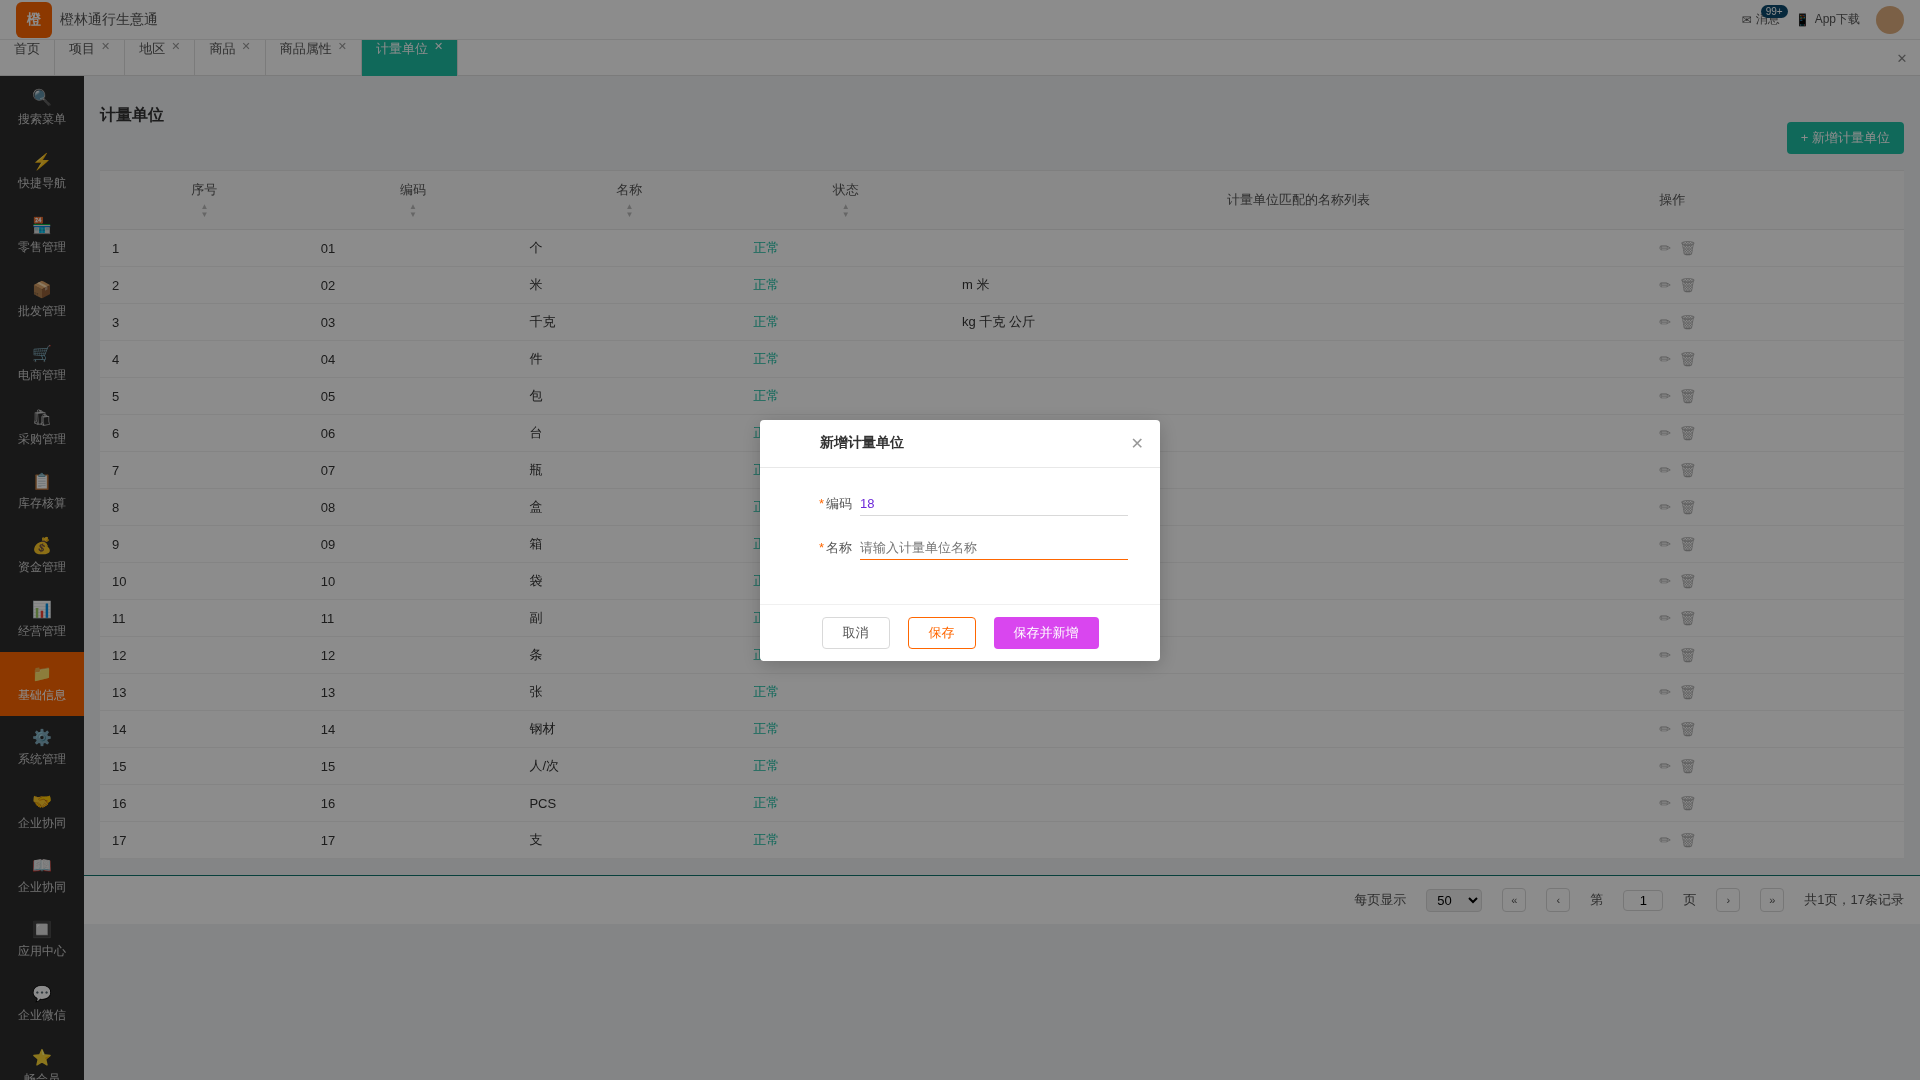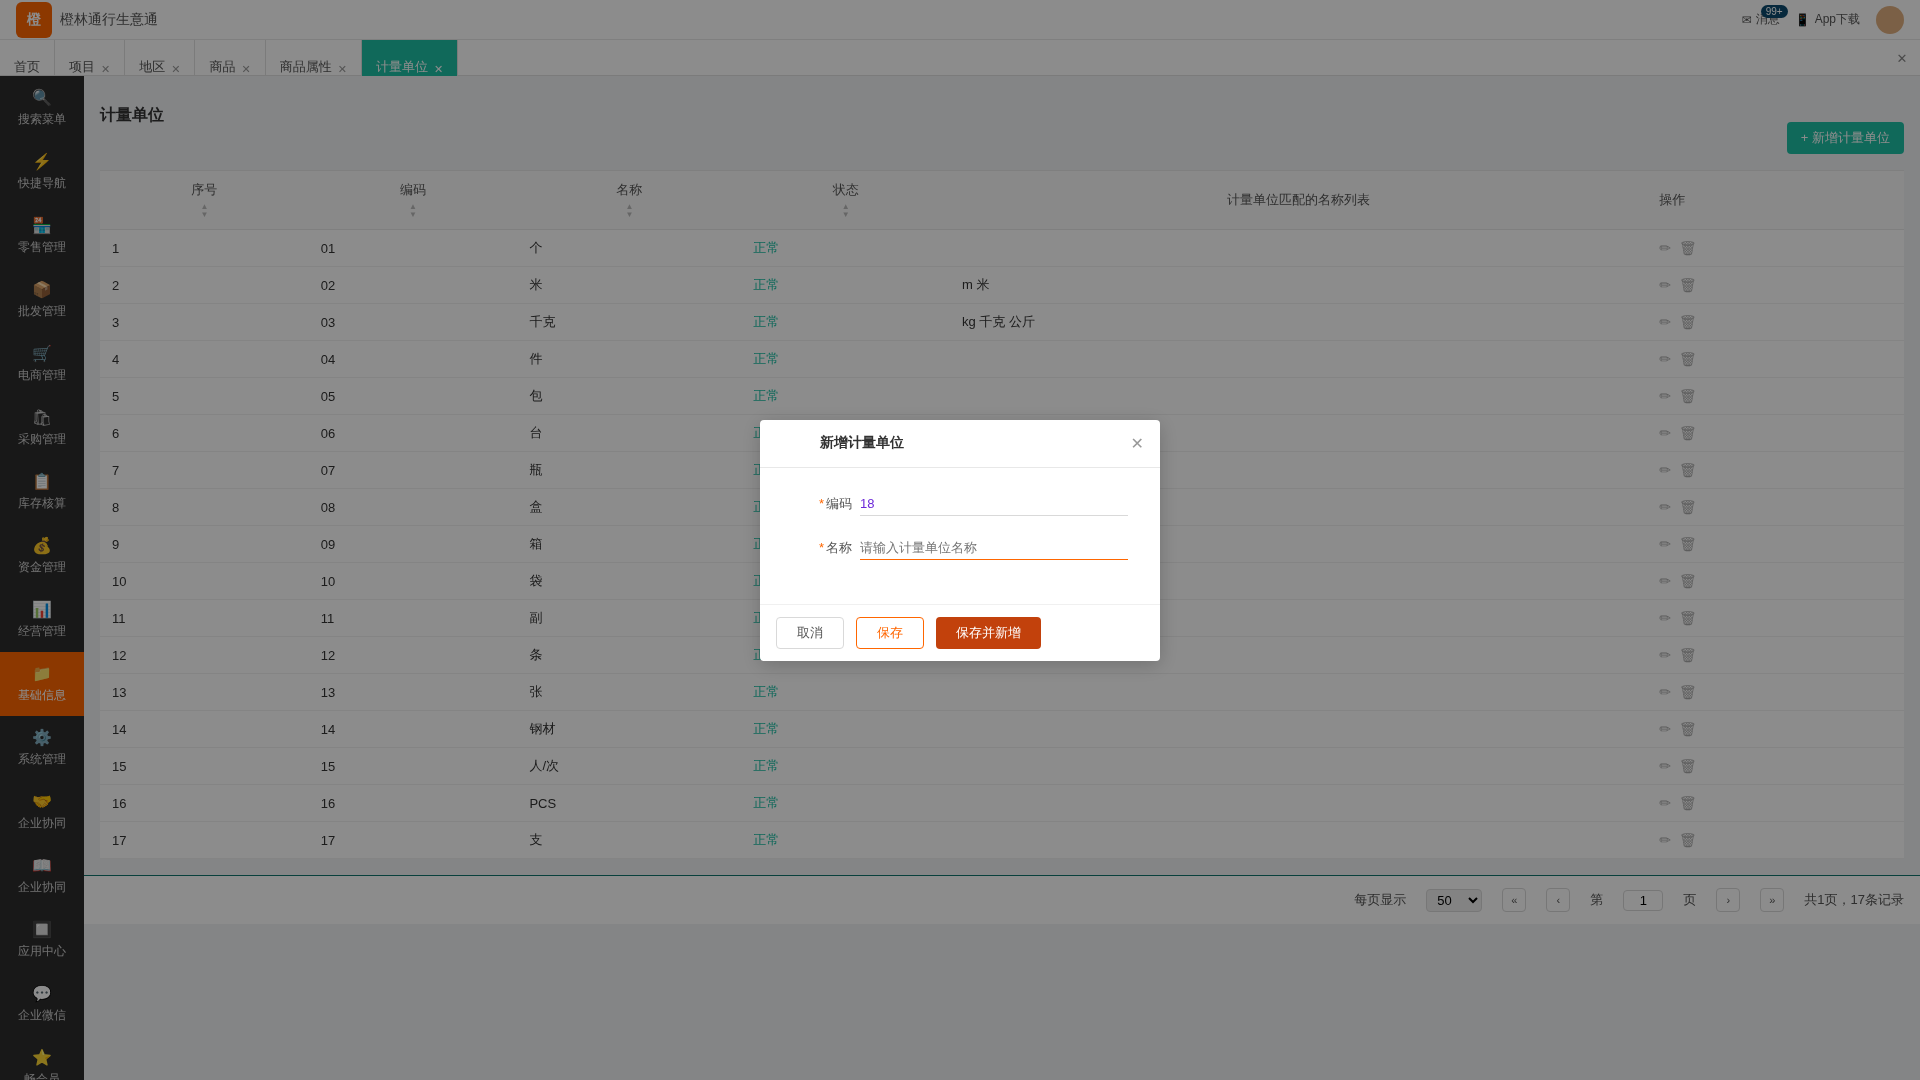--- a/index.html
+++ b/index.html
@@ -31,21 +31,21 @@
       display: flex;
       align-items: center;
       border-bottom: 1px solid #e0e0e0;
       padding: 0 0;
       flex-shrink: 0;
       position: relative;
     }
     .tab-item {
       height: 36px;
       display: flex;
-      align-items: flex-end;
+      align-items: flex-start;
       padding: 0 14px;
       font-size: 13px;
       cursor: pointer;
       border-right: 1px solid #e0e0e0;
       gap: 6px;
       color: #555;
       white-space: nowrap;
     }
     .tab-item.active {
       background: #1ebfa5;
@@ -228,22 +228,22 @@
       font-size: 13px;
       outline: none;
       color: #6d28d9;
     }
     .form-input.active-input {
       border-bottom-color: #f60;
     }
     .modal-footer {
       padding: 12px 16px;
       display: flex;
-      justify-content: flex-start;
-      gap: 12px;
+      justify-content: center;
+      gap: 18px;
       border-top: 1px solid #f0f0f0;
     }
     .btn-cancel {
       padding: 6px 20px;
       border: 1px solid #d9d9d9;
       border-radius: 4px;
       background: white;
       cursor: pointer;
       font-size: 13px;
       color: #555;
@@ -254,21 +254,21 @@
       border-radius: 4px;
       background: white;
       cursor: pointer;
       font-size: 13px;
       color: #f60;
     }
     .btn-save-new {
       padding: 6px 20px;
       border: none;
       border-radius: 4px;
-      background: #c2410c;
+      background: #d946ef;
       cursor: pointer;
       font-size: 13px;
       color: white;
     }
 
     .content-wrapper {
       position: relative;
       min-height: 100%;
     }
 

